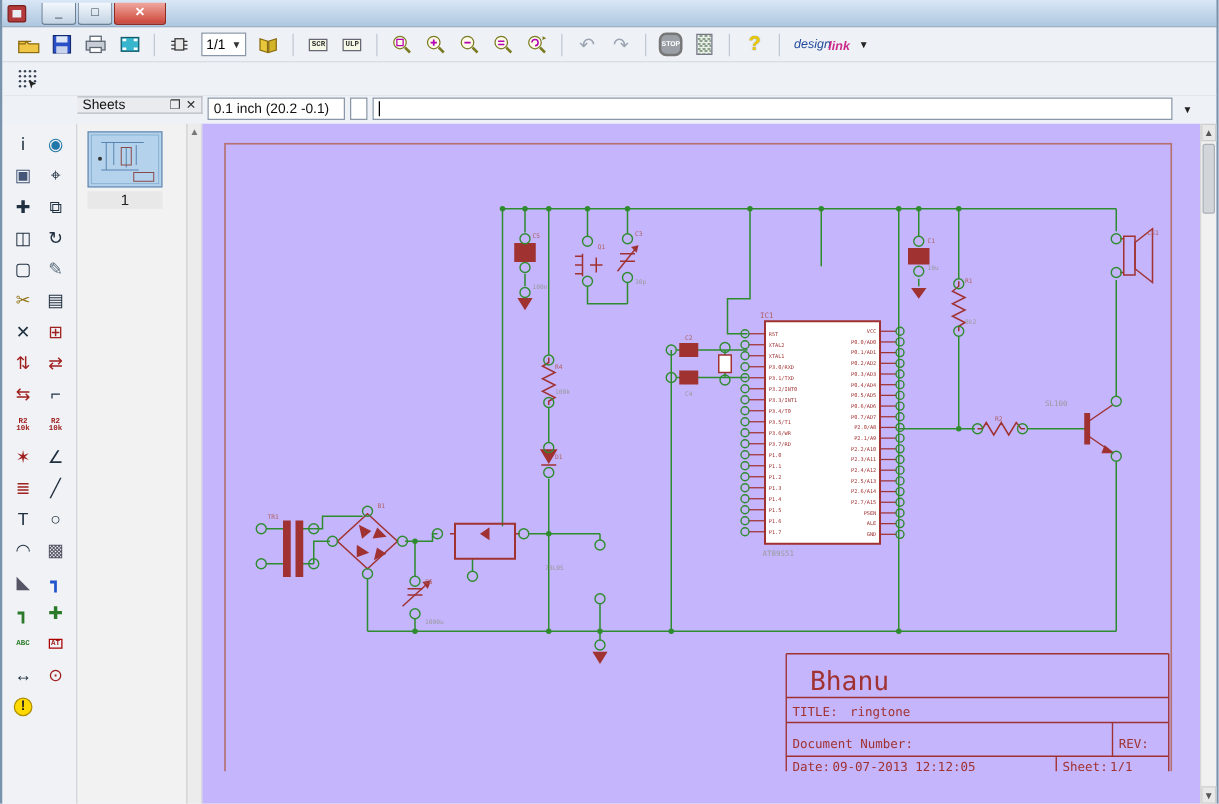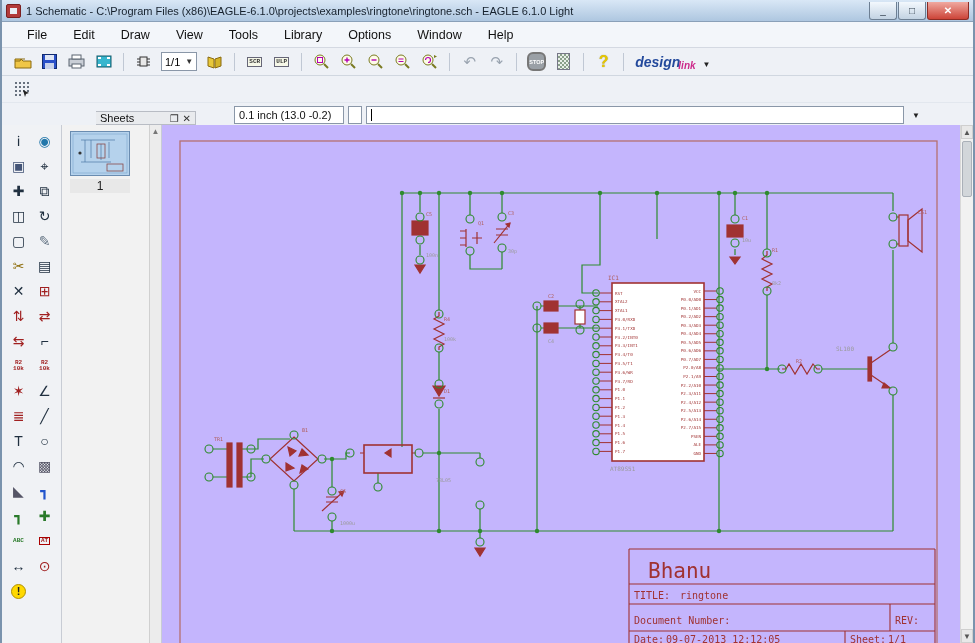--- a/index.html
+++ b/index.html
@@ -23,32 +23,32 @@
   .toolbar { height:28px; flex:0 0 28px; background:#eef1f6; border-bottom:1px solid #d0d7e0; display:flex; align-items:center; padding-left:8px; gap:2px; }
   .tb-sep { width:1px; height:18px; background:#c0c8d4; margin:0 5px; flex:0 0 1px;}
   .tb-btn { width:25px; height:23px; display:flex; align-items:center; justify-content:center; border:1px solid transparent; border-radius:2px; }
   .tb-btn svg { display:block; }
   .sheet-combo { height:19px; border:1px solid #8a97a8; background:#fff; display:flex; align-items:center; font-size:11px; padding:0 3px; gap:5px; margin:0 3px; }
   .sheet-combo .arrow { font-size:8px; color:#333; }
   .badge { font-family:"Liberation Mono", monospace; font-size:6px; font-weight:bold; color:#333; border:1px solid #667; background:#f6f8e8; padding:1px 1px; line-height:1; }
   .stop-oct { width:19px; height:19px; background:#9aa0a6; color:#fff; font-size:5.5px; font-weight:bold; display:flex; align-items:center; justify-content:center; border-radius:6px; border:2px solid #777; }
   .help-q { color:#e8c800; font-weight:bold; font-size:16px; text-shadow:0 0 1px #886; }
   .dlink { display:flex; align-items:baseline; margin-left:4px; }
-  .dlink .d1 { color:#23499c; font-size:14px; font-weight:bold; font-style:italic; }
+  .dlink .d1 { color:#23499c; font-size:10px; font-weight:normal; font-style:italic; }
   .dlink .d2 { color:#cc2a8a; font-size:10px; font-weight:bold; font-style:italic; margin-left:-2px; position:relative; top:2px;}
   .dlink .arrow { font-size:8px; color:#222; margin-left:7px; }
   .dither { width:13px; height:17px; background:
      repeating-conic-gradient(#8aa08a 0 25%, #e8efe8 0 50%) 0 0/4px 4px; border:1px solid #778; }
 
   
   .gridbar { height:27px; flex:0 0 27px; background:#eef1f6; display:flex; align-items:center; padding-left:7px; border-bottom:1px solid #e2e7ee;}
   .grid-btn { width:26px; height:22px; display:flex; align-items:center; justify-content:center; }
 
   
-  .cmdrow { height:22px; flex:0 0 22px; display:flex; align-items:flex-end; background:#eef1f6;gap:34px; }
+  .cmdrow { height:22px; flex:0 0 22px; display:flex; align-items:flex-start; background:#eef1f6; }
   .palette-handle { flex:0 0 60px; border-right:1px solid #d0d5dd; background:
       radial-gradient(#9aa2ac 0.8px, transparent 0.9px) 4px 60%/5px 5px repeat-x; background-color:#eef1f6;}
   .sheets-header { flex:0 0 100px; background:#e9ebee; border:1px solid #b8bcc4; border-left:none; display:flex; align-items:center; font-size:11px; padding:0 4px; gap:4px; }
   .sheets-header .sh-title { flex:1; color:#111; }
   .sheets-header .sh-ico { font-size:10px; color:#333; }
   .cmd-area { flex:1; display:flex; align-items:center; gap:4px; padding:1px 2px 1px 4px; }
   .coord-box { width:110px; height:18px; background:#fff; border:1px solid #8a97a8; font-size:11px; display:flex; align-items:center; padding-left:4px; color:#111; white-space:nowrap;}
   .mini-box { width:14px; height:18px; background:#fff; border:1px solid #8a97a8; }
   .cmd-input { flex:1; height:18px; background:#fff; border:1px solid #8a97a8; display:flex; align-items:center; padding-left:4px; }
   .caret { width:1px; height:12px; background:#000; }
@@ -79,39 +79,27 @@
   .vscroll .vtrack { flex:1; position:relative; }
   .vscroll .vthumb { position:absolute; top:2px; left:1px; right:1px; height:56px; background:#d2d6da; border:1px solid #aab0b8; border-radius:2px; }
 </style>
 </head>
 <body>
 
 <div id="app">
 
   <div class="titlebar">
     <div class="app-icon"></div>
-    <div class="title-text">1 Schematic - C:\Program Files (x86)\EAGLE-6.1.0\projects\examples\ringtone\ringtone.sch - EAGLE 6.1.0 Light</div>
     <div class="winbtns">
       <div class="winbtn">_</div>
       <div class="winbtn">□</div>
       <div class="winbtn close">✕</div>
     </div>
   </div>
 
-  <div class="menubar" id="menubar">
-      <span class="menu-item">File</span>
-      <span class="menu-item">Edit</span>
-      <span class="menu-item">Draw</span>
-      <span class="menu-item">View</span>
-      <span class="menu-item">Tools</span>
-      <span class="menu-item">Library</span>
-      <span class="menu-item">Options</span>
-      <span class="menu-item">Window</span>
-      <span class="menu-item">Help</span>
-    </div>
 
   <div class="toolbar">
     <div class="tb-btn">
       <svg width="18" height="14">
           <path d="M1,4 h6 l2,2 h8 v7 h-16 z" fill="#f0c646" stroke="#8a6a10"></path>
           <path d="M1,6 h5 l1,-2 h4" fill="none" stroke="#8a6a10"></path>
         </svg>
     </div>
     <div class="tb-btn">
       <svg width="15" height="15">
@@ -248,21 +236,21 @@
   </div>
 
   <div class="cmdrow">
     <div class="palette-handle"></div>
     <div class="sheets-header">
       <span class="sh-title">Sheets</span>
       <span class="sh-ico">❐</span>
       <span class="sh-ico">✕</span>
     </div>
     <div class="cmd-area">
-      <div class="coord-box">0.1 inch (13.0 -0.2)</div>
+      <div class="coord-box">0.1 inch (20.2 -0.1)</div>
       <div class="mini-box"></div>
       <div class="cmd-input">
         <span class="caret"></span>
         <span></span>
       </div>
       <div class="cmd-dd">
           <span>▼</span>
         </div>
     </div>
     <div class="corner"></div>

